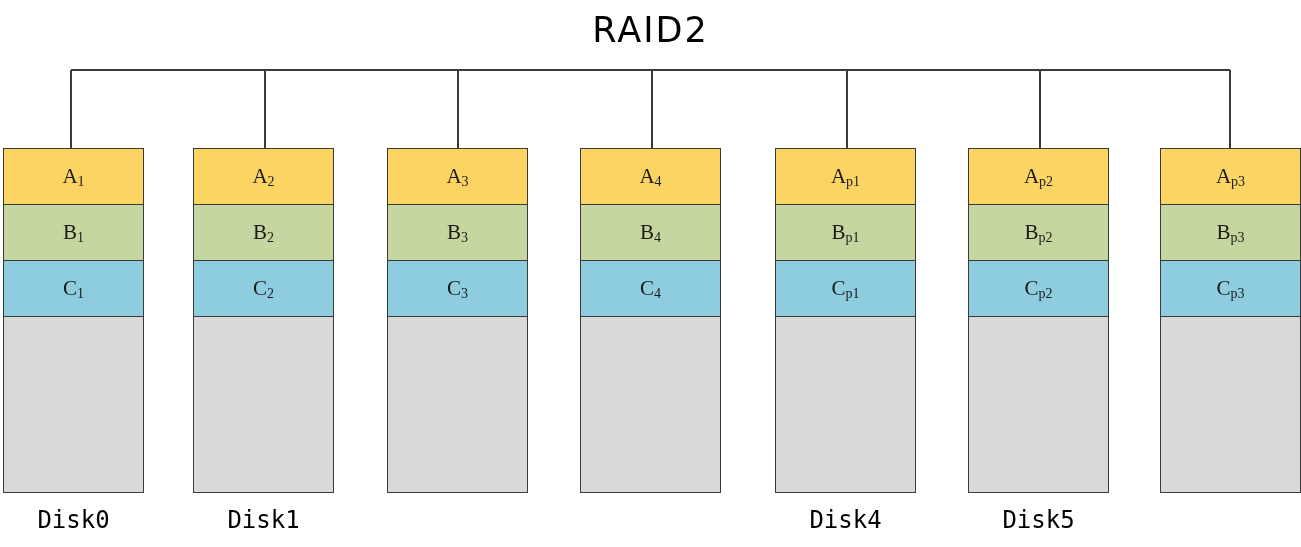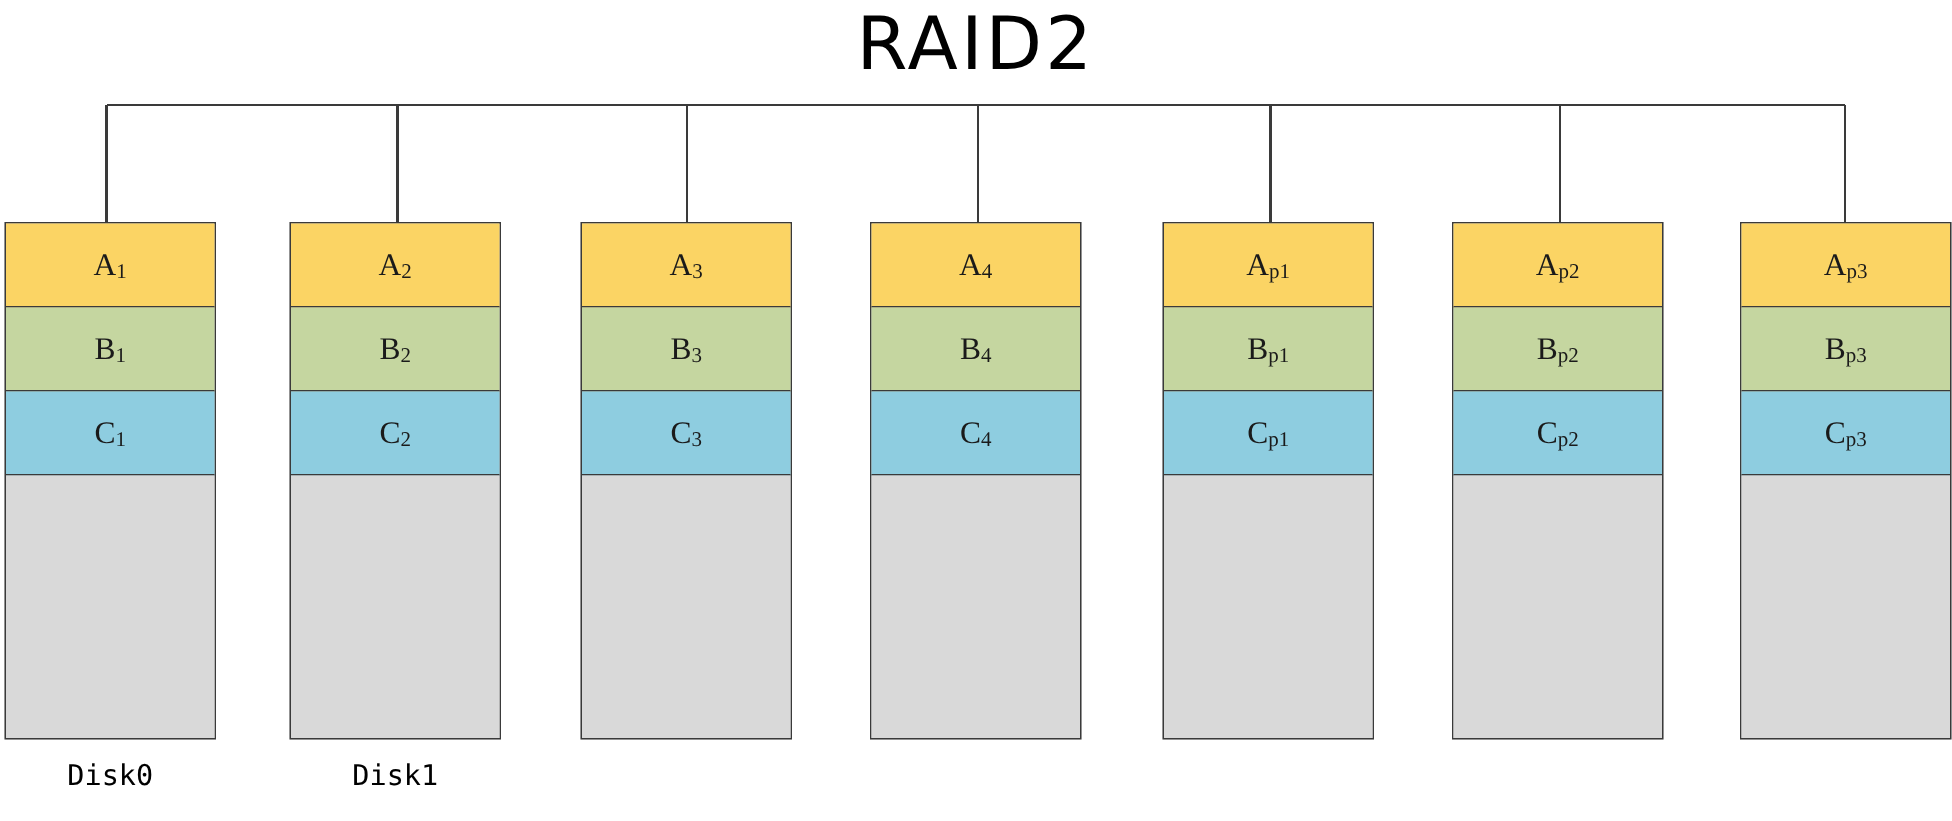--- a/index.html
+++ b/index.html
@@ -24,21 +24,21 @@
   }
 
   
   .diagram-title {
     position: absolute;
     left: 0;
     top: 8px;
     width: 1301px;
     text-align: center;
     font-family: "DejaVu Sans", sans-serif;
-    font-size: 49px;
+    font-size: 35px;
     font-weight: 400;
     letter-spacing: 2px;
     color: #000000;
     line-height: 44px;
     white-space: pre;
   }
 
   
   #bus-layer {
     position: absolute;
@@ -97,21 +97,21 @@
     flex: 1 1 auto;
     background: #d9d9d9;
   }
 
   .disk-label {
     position: absolute;
     top: 358px;
     width: 141px;
     text-align: center;
     font-family: "DejaVu Sans Mono", "Liberation Mono", monospace;
-    font-size: 19px;
+    font-size: 24px;
     color: #000000;
     white-space: nowrap;
   }
 </style>
 </head>
 <body>
 
 <div id="diagram-root">
 
   <div class="diagram-title">RAID2</div>
@@ -209,37 +209,39 @@
           <div class="disk-block block-b">
             <span>B</span>
             <span class="sub">p1</span>
           </div>
           <div class="disk-block block-c">
             <span>C</span>
             <span class="sub">p1</span>
           </div>
           <div class="disk-empty"></div>
         </div>
+        <div class="disk-label">Disk4</div>
       </div>
       <div class="disk-column" style="left: 968px;">
         <div class="disk-body">
           <div class="disk-block block-a">
             <span>A</span>
             <span class="sub">p2</span>
           </div>
           <div class="disk-block block-b">
             <span>B</span>
             <span class="sub">p2</span>
           </div>
           <div class="disk-block block-c">
             <span>C</span>
             <span class="sub">p2</span>
           </div>
           <div class="disk-empty"></div>
         </div>
+        <div class="disk-label">Disk5</div>
       </div>
       <div class="disk-column" style="left: 1160px;">
         <div class="disk-body">
           <div class="disk-block block-a">
             <span>A</span>
             <span class="sub">p3</span>
           </div>
           <div class="disk-block block-b">
             <span>B</span>
             <span class="sub">p3</span>

